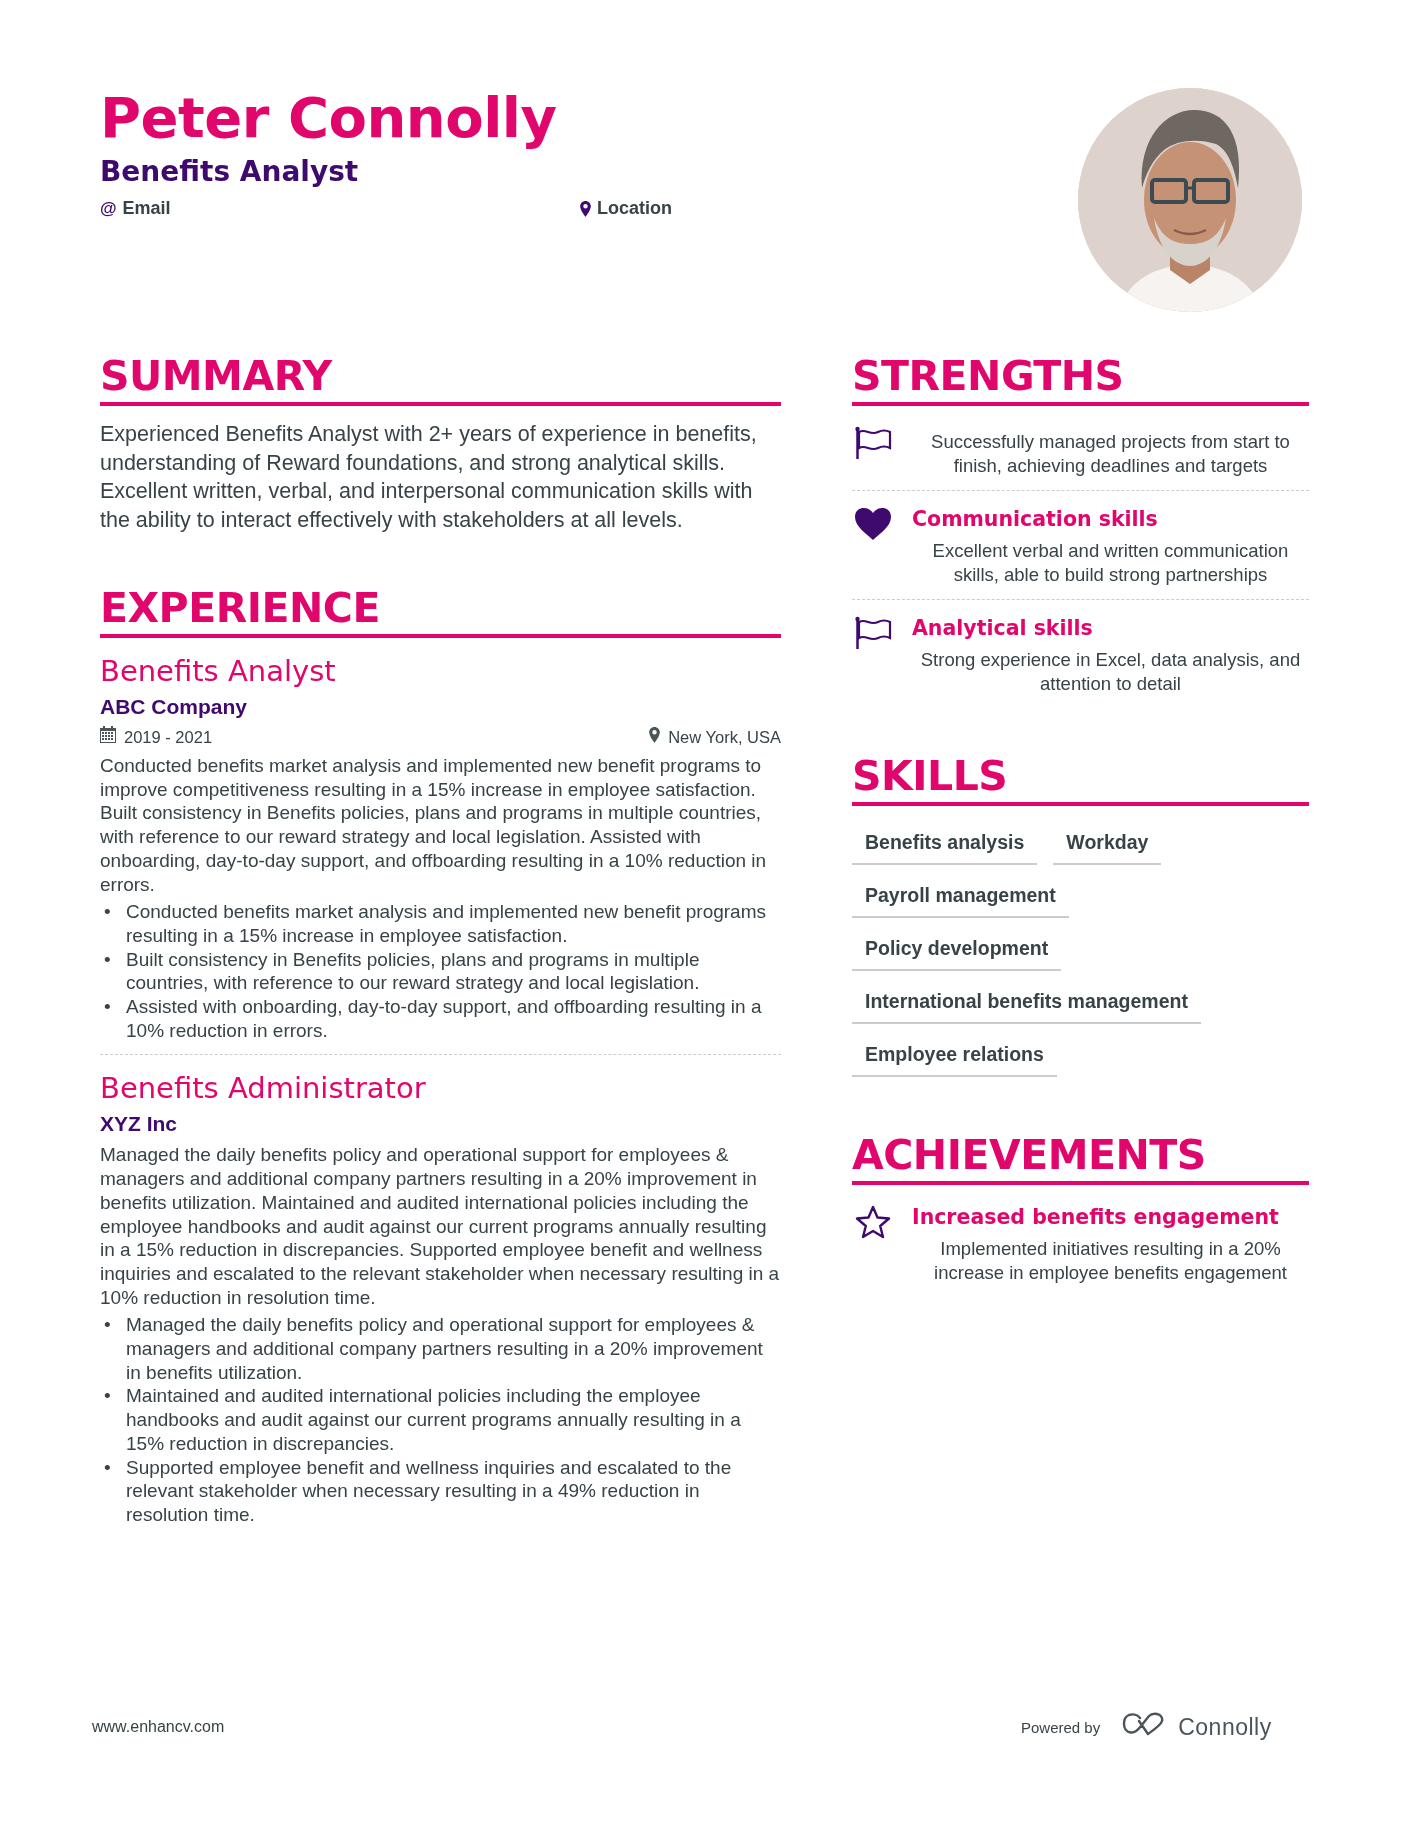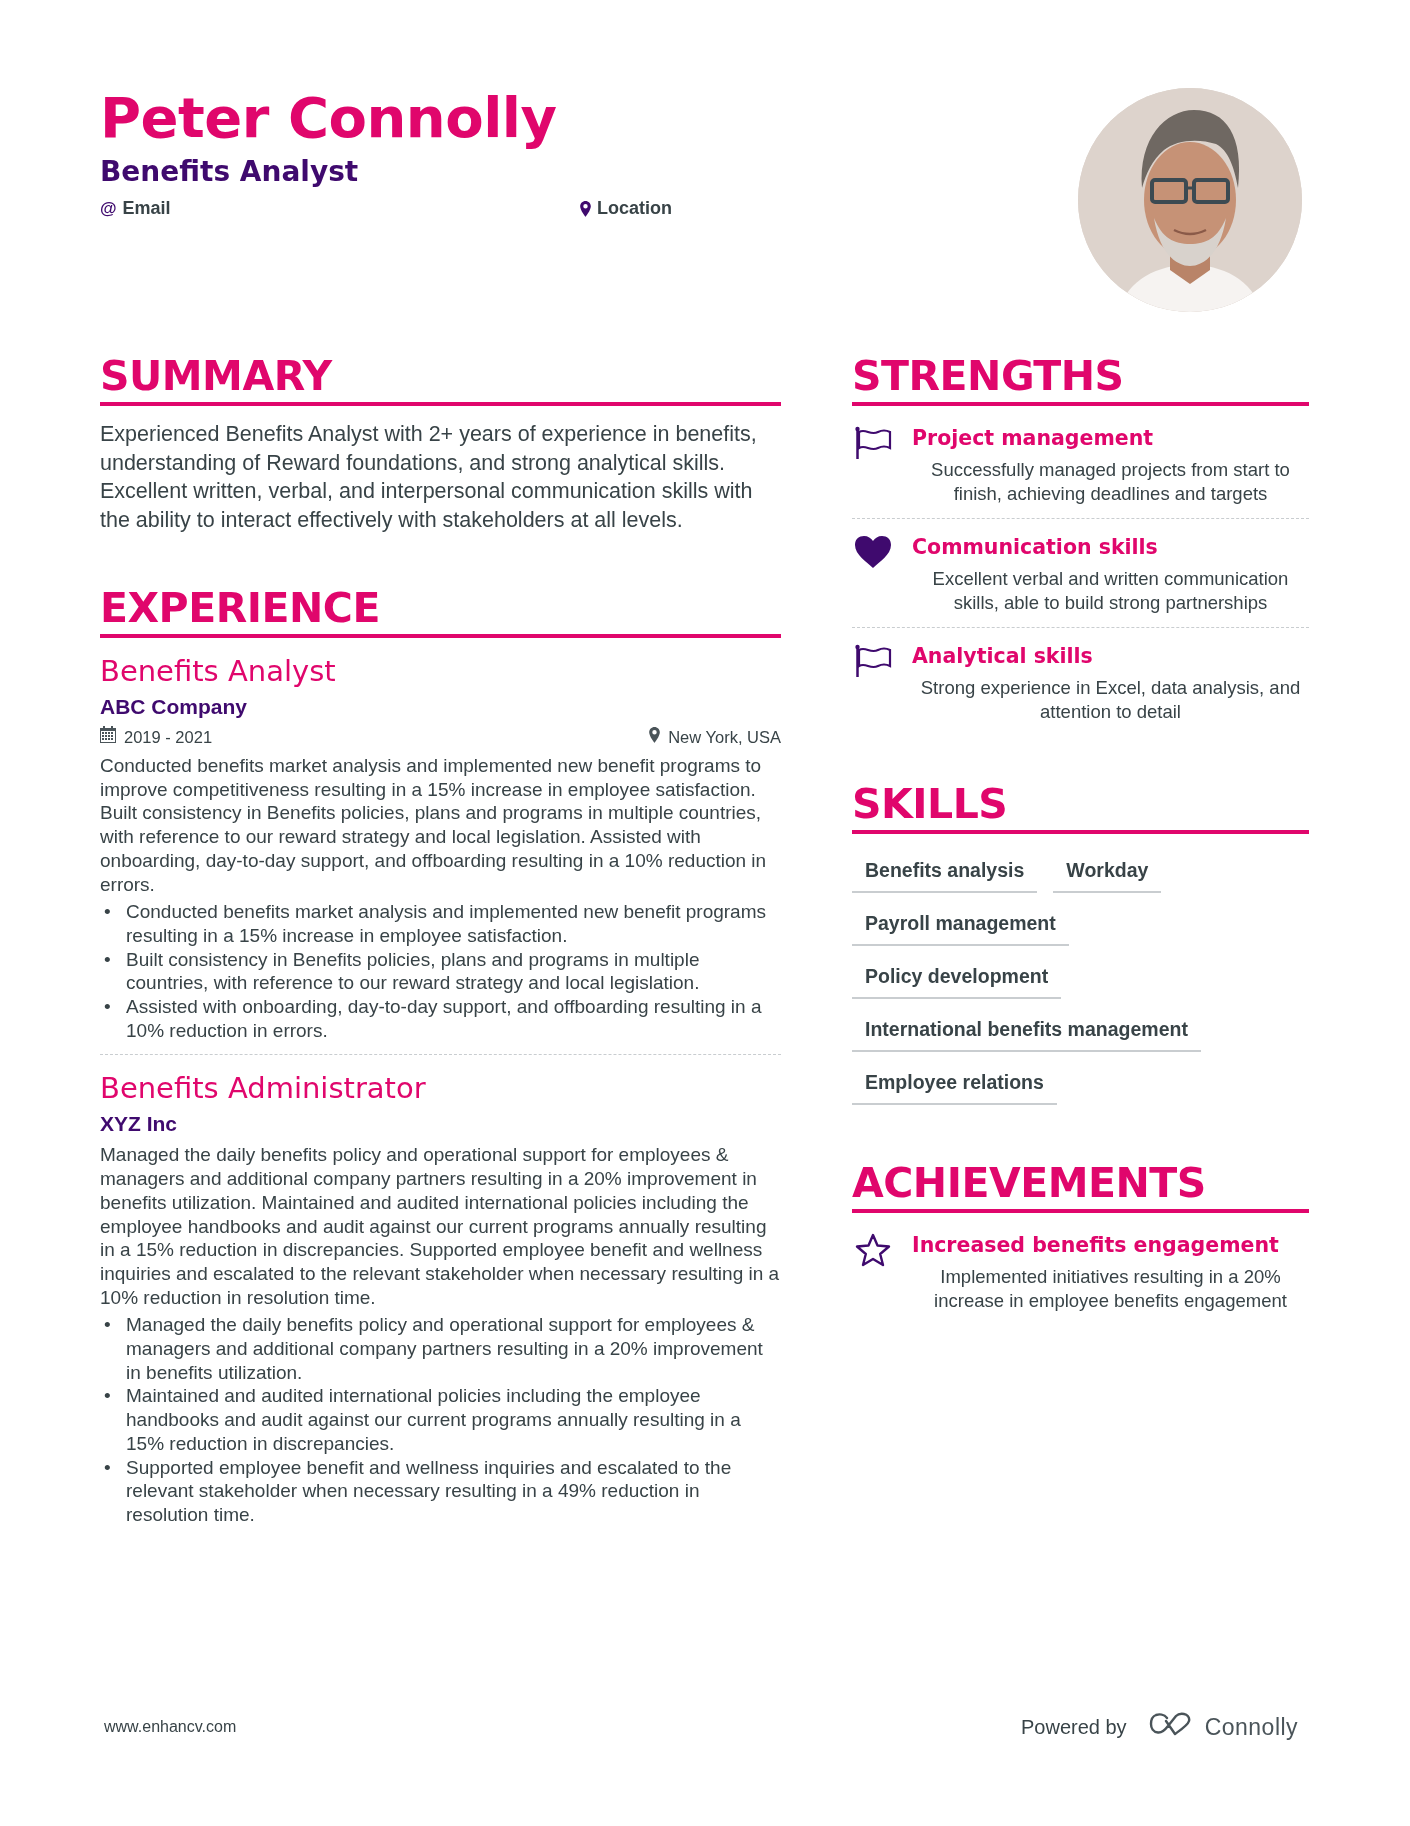--- a/index.html
+++ b/index.html
@@ -40,23 +40,23 @@
   .s-body { flex: 1; }
   .s-title { font-family: "DejaVu Sans", sans-serif; font-weight: bold; font-size: 20.5px; line-height: 28px; color: #e0066c; }
   .s-desc { font-size: 18.5px; line-height: 24px; color: #384347; margin-top: 6px; text-align: center; }
 
   .skills-sec { margin-top: 44px; }
   .skills { display: flex; flex-wrap: wrap; column-gap: 16px; row-gap: 10px; margin-top: 16px; }
   .skill { font-size: 19.5px; font-weight: bold; color: #384347; padding: 8px 13px 9px 13px; border-bottom: 2px solid #c9cdd0; line-height: 24px; }
 
   .ach-sec { margin-top: 54px; }
 
-  .footer-left { position: absolute; left: 104px; top: 1718px; font-size: 16px; color: #384347; }
+  .footer-left { position: absolute; left: 92px; top: 1718px; font-size: 16px; color: #384347; }
   .footer-right { position: absolute; left: 1021px; top: 1712px; display: flex; align-items: center; gap: 22px; color: #384347; }
-  .powered { font-size: 20px; }
+  .powered { font-size: 15px; }
   .brand { display: flex; align-items: center; gap: 10px; font-size: 23px; letter-spacing: 0.5px; color: #4a5459; }
 </style>
 </head>
 <body>
 
 <div class="header">
   <div class="name">Peter Connolly</div>
   <div class="role">Benefits Analyst</div>
   <div class="contacts">
     <div class="contact" style="left:0;">
@@ -153,21 +153,20 @@
     <div style="margin-top:4px;">
       <div class="strength">
         <div class="s-ic">
           <svg width="38" height="34" viewBox="0 0 38 34">
               <circle cx="3.5" cy="3" r="2.2" fill="#3f0a6e"></circle>
               <line x1="3.5" y1="3" x2="3.5" y2="33" stroke="#3f0a6e" stroke-width="2.5"></line>
               <path d="M5 6 C12 2 16 10 24 6 C28 4 32 4 36 6 L36 22 C32 20 28 20 24 22 C16 26 12 18 5 22 Z" fill="none" stroke="#3f0a6e" stroke-width="2.2"></path>
             </svg>
         </div>
         <div class="s-body">
-          <div class="s-title">Project management</div>
           <div class="s-desc">Successfully managed projects from start to finish, achieving deadlines and targets</div>
         </div>
       </div>
       <div class="strength">
         <div class="s-ic">
           <svg width="40" height="34" viewBox="0 0 40 34">
               <path d="M20 33 C14 27 2 20 2 10 C2 4 6 1 11 1 C15 1 18 3 20 6 C22 3 25 1 29 1 C34 1 38 4 38 10 C38 20 26 27 20 33 Z" fill="#3f0a6e"></path>
             </svg>
         </div>
         <div class="s-body">

